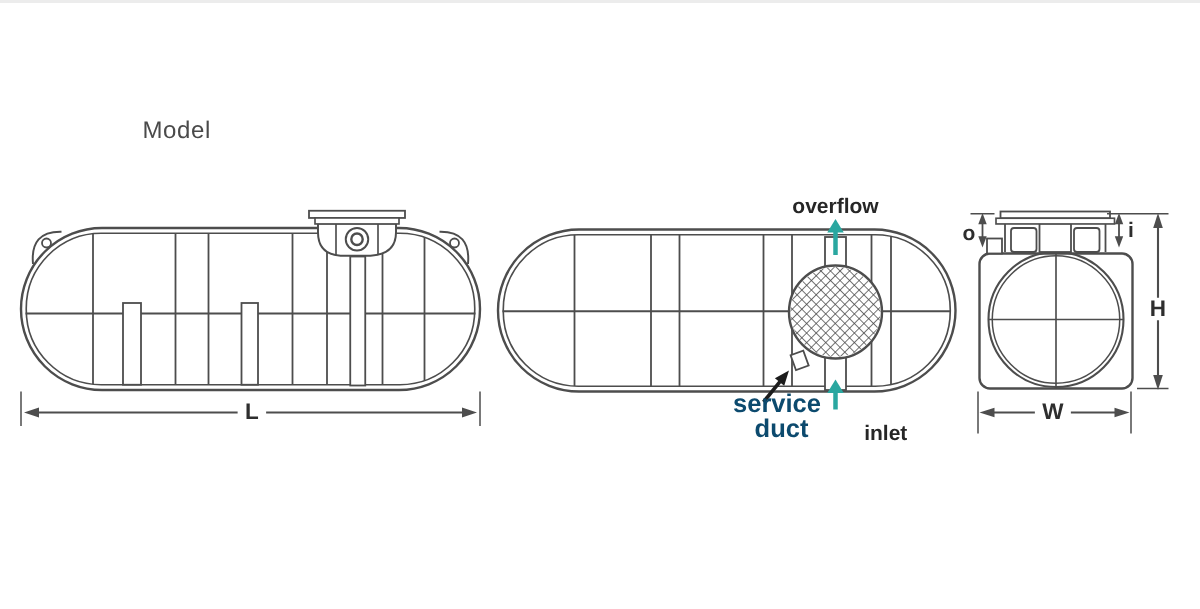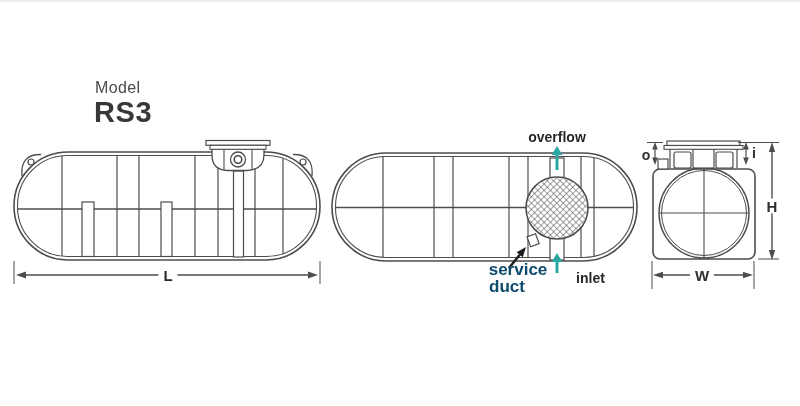--- a/index.html
+++ b/index.html
@@ -177,26 +177,25 @@
         <line x1="652" y1="259" x2="652" y2="287" stroke-width="1"></line>
         <line x1="754" y1="259" x2="754" y2="287" stroke-width="1"></line>
         <line x1="661" y1="273" x2="746" y2="273" stroke-width="1.4"></line>
         <polygon points="653,273 663,269.8 663,276.2" fill="#4d4d4d" stroke="none"></polygon>
         <polygon points="753,273 743,269.8 743,276.2" fill="#4d4d4d" stroke="none"></polygon>
       </g>
     </g>
   </svg>
 
   <div class="model-label">Model</div>
-  <div class="model-number">RS3</div>
 
   <div class="lbl dim bg" style="left:168px; top:273px;">L</div>
 
   <div class="lbl flow" style="left:557px; top:135px;">overflow</div>
-  <div class="lbl flow" style="left:569px; top:276px;padding-left:43px;">inlet</div>
+  <div class="lbl flow" style="left:569px; top:286px;padding-left:43px;">inlet</div>
   <div class="lbl svc" style="left:518px; top:267px;">service</div>
-  <div class="lbl svc" style="left:507px; top:284px;">duct</div>
+  <div class="lbl svc" style="left:521px; top:284px;">duct</div>
 
   <div class="lbl" style="left:646px; top:153px; font-size:14px;">o</div>
   <div class="lbl" style="left:754px; top:151px; font-size:14px;">i</div>
   <div class="lbl bg" style="left:772px; top:204px; font-size:15px;">H</div>
   <div class="lbl bg" style="left:702px; top:273px; font-size:15px;">W</div>
 </div>
 
 </body></html>

